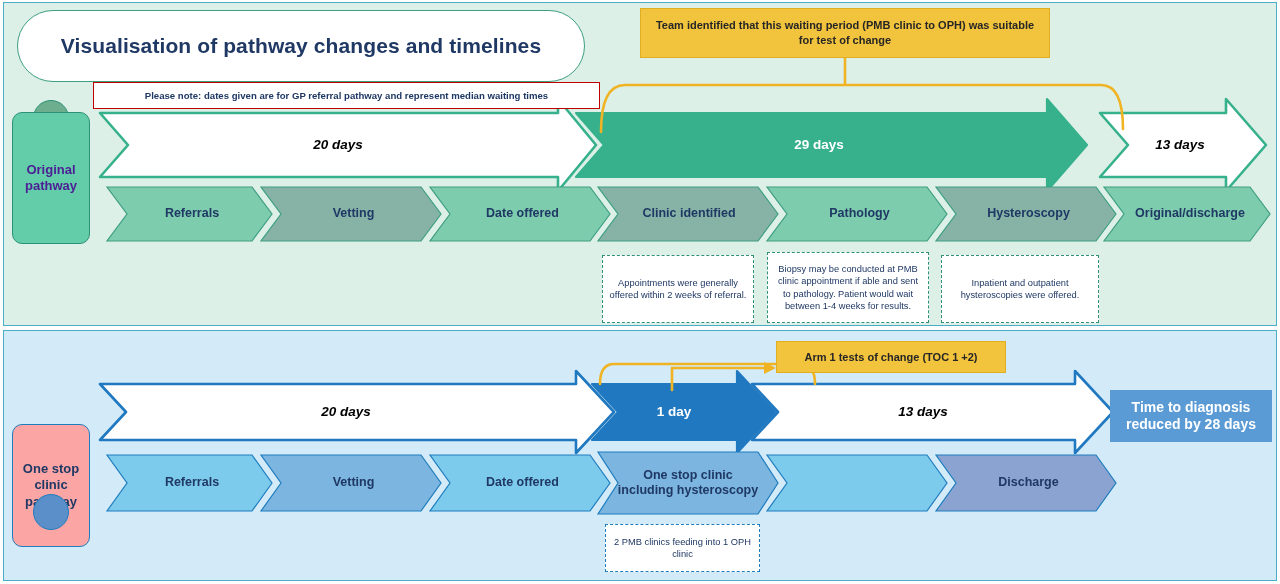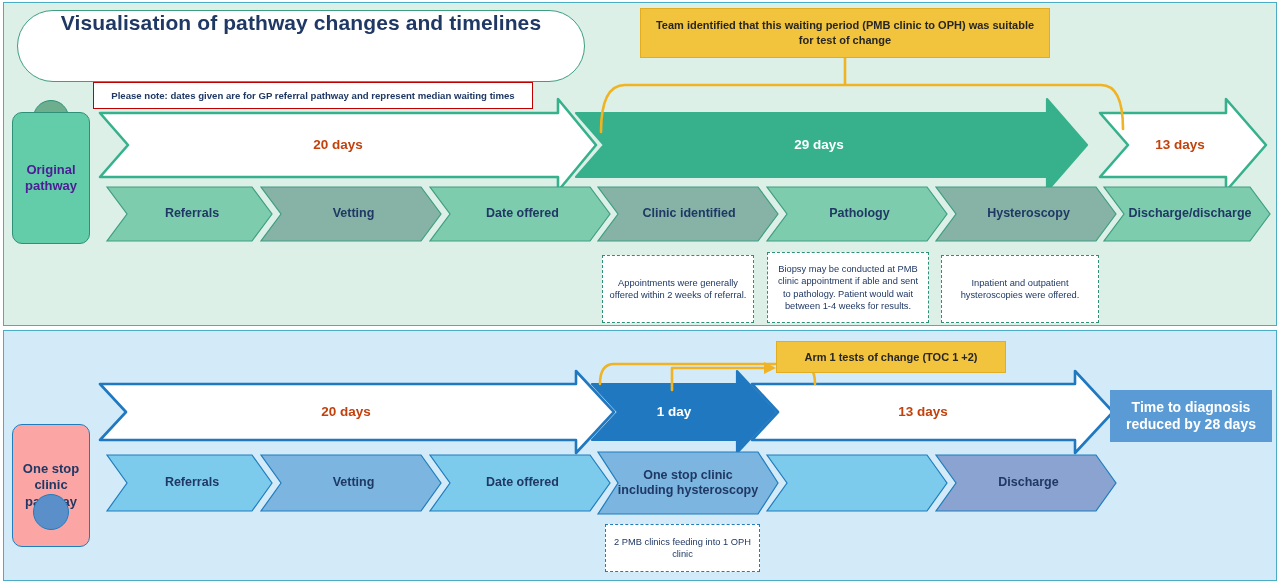--- a/index.html
+++ b/index.html
@@ -14,27 +14,27 @@
 
   
   .panel{position:absolute;left:3px;width:1274px;box-sizing:border-box;}
   .panel-top{top:2px;height:324px;background:#DCF0E7;border:1px solid #4BACC6;}
   .panel-bottom{top:330px;height:251px;background:#D3EBF8;border:1px solid #4BACC6;}
 
   
   .title-box{
     position:absolute;left:17px;top:10px;width:568px;height:72px;
     background:#ffffff;border:1.5px solid #3E9E82;border-radius:36px;
-    display:flex;justify-content:center;
+    display:flex;align-items:center;justify-content:center;
     box-sizing:border-box;
   }
   .title-text{font-size:21px;font-weight:bold;color:#1F3864;letter-spacing:.1px;}
 
   .note-red{
-    position:absolute;left:93px;top:82px;width:440px;height:27px;
+    position:absolute;left:93px;top:82px;width:507px;height:27px;
     background:#ffffff;border:1.5px solid #C00000;
     display:flex;align-items:center;justify-content:center;
     box-sizing:border-box;
   }
   .note-red span{font-size:9.6px;font-weight:bold;color:#1F3864;white-space:nowrap;}
 
   
   .callout{
     position:absolute;background:#F2C33C;border:1px solid #E0AE20;
     display:flex;align-items:center;justify-content:center;text-align:center;
@@ -62,21 +62,21 @@
   
   .layer{position:absolute;left:0;top:0;width:1280px;height:584px;pointer-events:none;}
 
   .lbl{
     position:absolute;display:flex;align-items:center;justify-content:center;
     text-align:center;box-sizing:border-box;
   }
   .lbl span{line-height:1.22;}
 
   .arrow-label span{font-size:13.5px;font-weight:bold;}
-  .dark-on-light span{color:#c2410c;}
+  .dark-on-light span{color:#000000;font-style:italic;}
   .white-on-dark span{color:#ffffff;}
 
   .chev-label span{font-size:12.5px;font-weight:bold;color:#1F3864;}
 
   
   .dnote{
     position:absolute;background:#ffffff;box-sizing:border-box;
     display:flex;align-items:center;justify-content:center;text-align:center;
     padding:4px 6px;
   }
@@ -182,21 +182,21 @@
   <div class="lbl chev-label" style="left:614px;top:200px;width:150px;height:28px;">
     <span>Clinic identified</span>
   </div>
   <div class="lbl chev-label" style="left:787px;top:200px;width:145px;height:28px;">
     <span>Pathology</span>
   </div>
   <div class="lbl chev-label" style="left:956px;top:200px;width:145px;height:28px;">
     <span>Hysteroscopy</span>
   </div>
   <div class="lbl chev-label" style="left:1116px;top:200px;width:148px;height:28px;">
-    <span>Discharge/discharge</span>
+    <span>Original/discharge</span>
   </div>
 
   <div class="dnote dnote-green" style="left:602px;top:255px;width:152px;height:68px;">
     <span>Appointments were generally offered within 2 weeks of referral.</span>
   </div>
   <div class="dnote dnote-green" style="left:767px;top:252px;width:162px;height:71px;">
     <span>Biopsy may be conducted at PMB clinic appointment if able and sent to pathology. Patient would wait between 1-4 weeks for results.</span>
   </div>
   <div class="dnote dnote-green" style="left:941px;top:255px;width:158px;height:68px;">
     <span>Inpatient and outpatient hysteroscopies were offered.</span>

